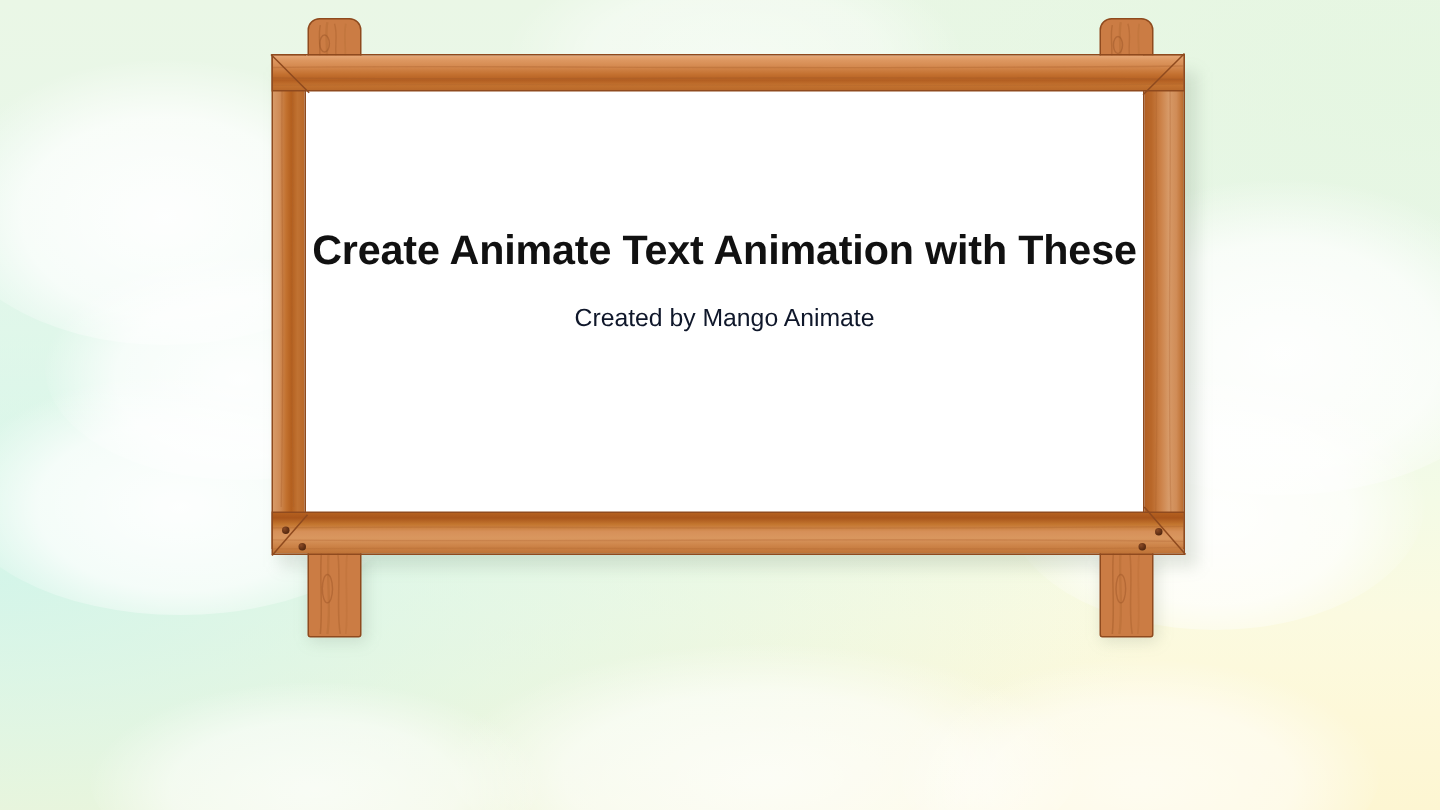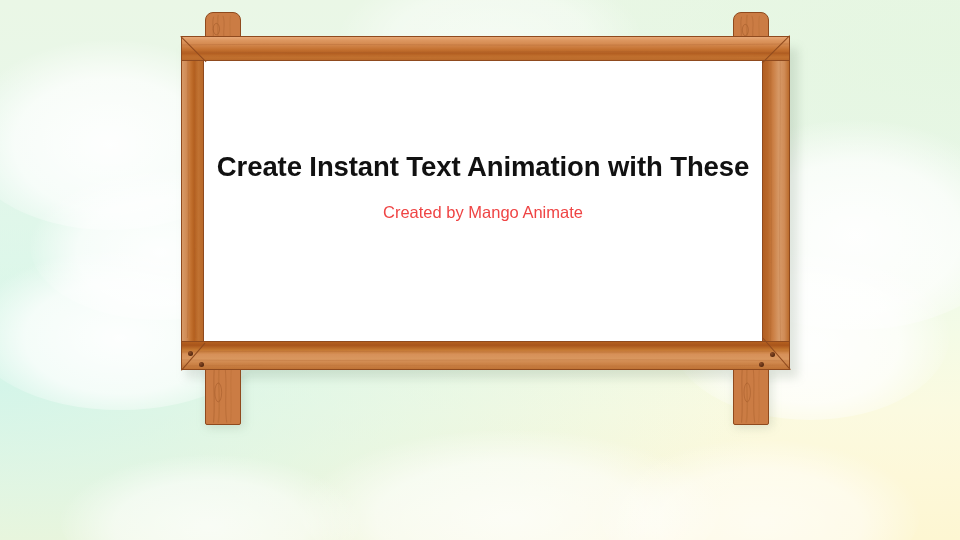--- a/index.html
+++ b/index.html
@@ -211,21 +211,21 @@
     line-height: 34px;
     color: #111111;
     letter-spacing: -0.1px;
   }
   .slide-subtitle {
     margin: 18px 0 0 0;
     font-family: "Liberation Sans", sans-serif;
     font-weight: normal;
     font-size: 16.5px;
     line-height: 20px;
-    color: #ef4444;
+    color: #0f172a;
   }
 </style>
 </head>
 <body>
 
 <div id="slide">
 
   <div class="bg-base"></div>
   <div class="bg-left-tint"></div>
   <div class="cloud c1"></div>
@@ -331,18 +331,18 @@
         <path d="M20 0 C23 20, 19 40, 22 60" stroke="#a85f2c" stroke-width="1.1" fill="none" opacity=".45"></path>
         <ellipse cx="14" cy="28" rx="3.4" ry="10" stroke="#9c5527" stroke-width="1" fill="none" opacity=".48"></ellipse>
         <path d="M27 2 C25 22, 28 42, 26 60" stroke="#b86f36" stroke-width="1.2" fill="none" opacity=".4"></path>
       </svg>
     </div>
 
   </div>
 
   <div class="text-block">
     <h1 class="slide-title">
-      <span>Create Instant Text Animation with These</span><br>
+      <span>Create Animate Text Animation with These</span><br>
     </h1>
     <p class="slide-subtitle">Created by Mango Animate</p>
   </div>
 
 </div>
 
 </body></html>

